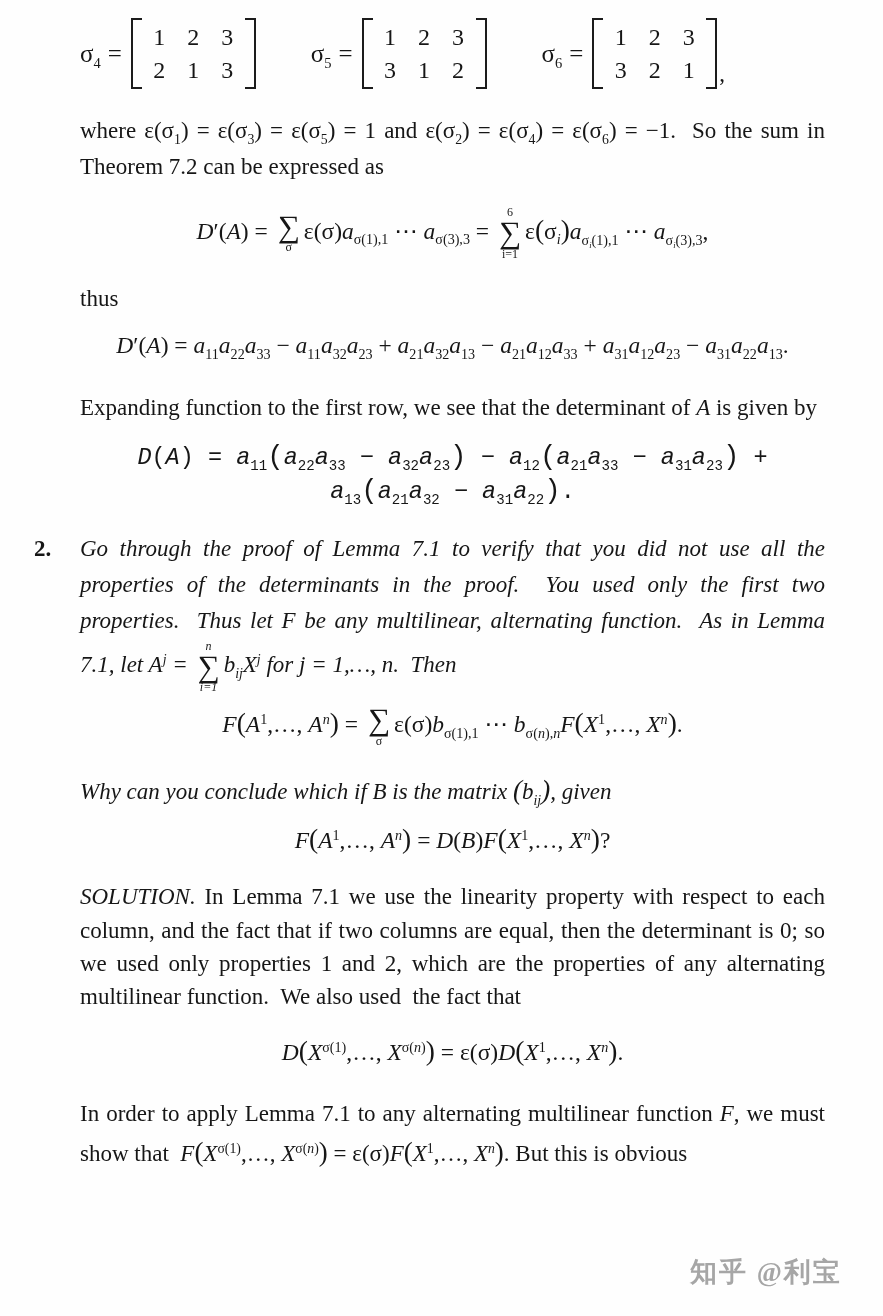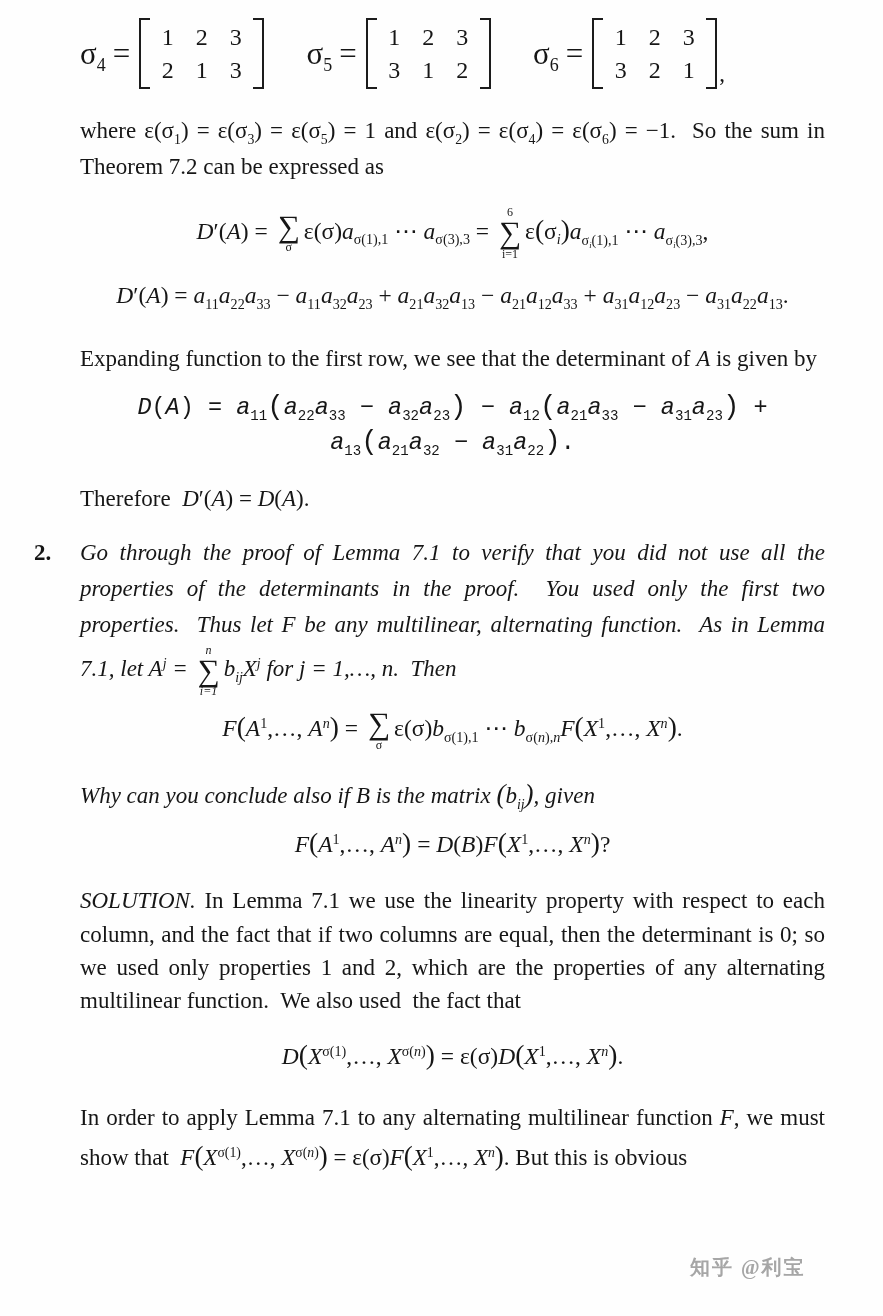--- a/index.html
+++ b/index.html
@@ -8,21 +8,21 @@
     background:#fefefe;color:#161616;
     font-family:"Liberation Serif","DejaVu Serif","DejaVu Sans",serif;
     font-size:23px;
     position:relative;
   }
   .page{padding:14px 58px 0 80px;position:relative;}
   
   .mat-row{display:flex;justify-content:space-between;align-items:center;
            margin:4px 100px 24px 0;}
   .mat-group{display:inline-flex;align-items:center;}
-  .mat-lhs{font-size:31px;margin-right:9px;white-space:nowrap;}
+  .mat-lhs{font-size:25px;margin-right:9px;white-space:nowrap;}
   .mat-lhs .f-sub{font-size:58%;}
   .mat-eq{margin-left:7px;}
   .brk{width:9px;align-self:stretch;}
   .brk-l{border-left:2.5px solid #1c1c1c;border-top:2.5px solid #1c1c1c;border-bottom:2.5px solid #1c1c1c;}
   .brk-r{border-right:2.5px solid #1c1c1c;border-top:2.5px solid #1c1c1c;border-bottom:2.5px solid #1c1c1c;}
   .mat-cells{display:inline-flex;flex-direction:column;gap:9px;padding:7px 11px;font-size:24px;}
   .mat-r{display:flex;gap:21px;justify-content:center;line-height:1;}
   .mat-c{min-width:13px;text-align:center;}
   .mat-trail{align-self:flex-end;margin-left:2px;margin-bottom:2px;}
   
@@ -49,21 +49,21 @@
   #p-therefore{margin-bottom:18px;}
   #f-f-sum{margin-bottom:22px;}
   #p-why{margin-bottom:10px;}
   #f-f-db{margin-bottom:24px;}
   #p-solution{margin-bottom:20px;line-height:1.45;}
   #f-d-sigma{margin-bottom:28px;}
   #p-inorder{margin-bottom:0;}
   
   .watermark{
     position:absolute;left:690px;top:1254px;
-    font-size:20px;font-weight:bold;letter-spacing:2px;
+    font-size:27px;font-weight:bold;letter-spacing:2px;
     color:#a6a6a6;text-shadow:1px 1px 0 #ffffff;
     white-space:nowrap;z-index:5;
   }
 </style>
 </head>
 <body>
 
 <div class="page">
 
   <div class="mat-row">
@@ -129,44 +129,44 @@
 
   <div class="display" id="f-dprime-sum"><span class="f-i">D</span><span>′(</span><span class="f-i">A</span><span>) = </span><span class="sum">
         <span class="sig">∑</span>
         <span class="lim">σ</span>
       </span><span>ε(σ)</span><span class="f-i">a</span><span class="f-sub">σ(1),1</span><span> ⋯ </span><span class="f-i">a</span><span class="f-sub">σ(3),3</span><span> = </span><span class="sum">
         <span class="lim">6</span>
         <span class="sig">∑</span>
         <span class="lim">i=1</span>
       </span><span>ε</span><span class="f-big">(</span><span>σ</span><span class="f-sub f-i">i</span><span class="f-big">)</span><span class="f-i">a</span><span class="f-sub"><span>σ</span><span class="f-sub f-i">i</span><span>(1),1</span></span><span> ⋯ </span><span class="f-i">a</span><span class="f-sub"><span>σ</span><span class="f-sub f-i">i</span><span>(3),3</span></span><span>,</span></div>
 
+  <div class="p" id="p-thus"><span>thus</span></div>
 
   <div class="display" id="f-dprime-expanded"><span class="f-i">D</span><span>′(</span><span class="f-i">A</span><span>) = </span><span class="f-i">a</span><span class="f-sub">11</span><span class="f-i">a</span><span class="f-sub">22</span><span class="f-i">a</span><span class="f-sub">33</span><span> − </span><span class="f-i">a</span><span class="f-sub">11</span><span class="f-i">a</span><span class="f-sub">32</span><span class="f-i">a</span><span class="f-sub">23</span><span> + </span><span class="f-i">a</span><span class="f-sub">21</span><span class="f-i">a</span><span class="f-sub">32</span><span class="f-i">a</span><span class="f-sub">13</span><span> − </span><span class="f-i">a</span><span class="f-sub">21</span><span class="f-i">a</span><span class="f-sub">12</span><span class="f-i">a</span><span class="f-sub">33</span><span> + </span><span class="f-i">a</span><span class="f-sub">31</span><span class="f-i">a</span><span class="f-sub">12</span><span class="f-i">a</span><span class="f-sub">23</span><span> − </span><span class="f-i">a</span><span class="f-sub">31</span><span class="f-i">a</span><span class="f-sub">22</span><span class="f-i">a</span><span class="f-sub">13</span><span>.</span></div>
 
   <div class="p" id="p-expanding"><span>Expanding function to the first row, we see that the determinant of </span><span class="f-i">A</span><span> is given by</span></div>
 
   <div class="display" id="f-determinant"><span class="f-i">D</span><span>(</span><span class="f-i">A</span><span>) = </span><span class="f-i">a</span><span class="f-sub">11</span><span class="f-big">(</span><span class="f-i">a</span><span class="f-sub">22</span><span class="f-i">a</span><span class="f-sub">33</span><span> − </span><span class="f-i">a</span><span class="f-sub">32</span><span class="f-i">a</span><span class="f-sub">23</span><span class="f-big">)</span><span> − </span><span class="f-i">a</span><span class="f-sub">12</span><span class="f-big">(</span><span class="f-i">a</span><span class="f-sub">21</span><span class="f-i">a</span><span class="f-sub">33</span><span> − </span><span class="f-i">a</span><span class="f-sub">31</span><span class="f-i">a</span><span class="f-sub">23</span><span class="f-big">)</span><span> + </span><span class="f-i">a</span><span class="f-sub">13</span><span class="f-big">(</span><span class="f-i">a</span><span class="f-sub">21</span><span class="f-i">a</span><span class="f-sub">32</span><span> − </span><span class="f-i">a</span><span class="f-sub">31</span><span class="f-i">a</span><span class="f-sub">22</span><span class="f-big">)</span><span>.</span></div>
 
-  <div class="p" id="p-therefore"><span>Therefore&nbsp; </span><span class="f-i">D</span><span>′(</span><span class="f-i">A</span><span>) = </span><span class="f-i">D</span><span>(</span><span class="f-i">A</span><span>).</span></div>
 
   <div class="item italic" id="item-2">
     <span class="item-num">2.</span>
     <span><span>Go through the proof of Lemma 7.1 to verify that you did not use all the properties of the determinants in the proof.&nbsp; You used only the first two properties.&nbsp; Thus let F be any multilinear, alternating function.&nbsp; As in Lemma 7.1, let </span><span>A</span><span class="f-sup">j</span><span> = </span><span class="sum">
           <span class="lim">n</span>
           <span class="sig">∑</span>
           <span class="lim">i=1</span>
         </span><span>b</span><span class="f-sub">ij</span><span>X</span><span class="f-sup">j</span><span> for j = 1,…, n.&nbsp; Then</span></span>
   </div>
 
   <div class="display" id="f-f-sum"><span class="f-i">F</span><span class="f-big">(</span><span class="f-i">A</span><span class="f-sup">1</span><span>,…, </span><span class="f-i">A</span><span class="f-sup f-i">n</span><span class="f-big">)</span><span> = </span><span class="sum">
         <span class="sig">∑</span>
         <span class="lim">σ</span>
       </span><span>ε(σ)</span><span class="f-i">b</span><span class="f-sub">σ(1),1</span><span> ⋯ </span><span class="f-i">b</span><span class="f-sub"><span>σ(</span><span class="f-i">n</span><span>),</span><span class="f-i">n</span></span><span class="f-i">F</span><span class="f-big">(</span><span class="f-i">X</span><span class="f-sup">1</span><span>,…, </span><span class="f-i">X</span><span class="f-sup f-i">n</span><span class="f-big">)</span><span>.</span></div>
 
-  <div class="p italic" id="p-why"><span>Why can you conclude also if B is the matrix </span><span class="f-big">(</span><span>b</span><span class="f-sub">ij</span><span class="f-big">)</span><span>, given</span></div>
+  <div class="p italic" id="p-why"><span>Why can you conclude which if B is the matrix </span><span class="f-big">(</span><span>b</span><span class="f-sub">ij</span><span class="f-big">)</span><span>, given</span></div>
 
   <div class="display" id="f-f-db"><span class="f-i">F</span><span class="f-big">(</span><span class="f-i">A</span><span class="f-sup">1</span><span>,…, </span><span class="f-i">A</span><span class="f-sup f-i">n</span><span class="f-big">)</span><span> = </span><span class="f-i">D</span><span>(</span><span class="f-i">B</span><span>)</span><span class="f-i">F</span><span class="f-big">(</span><span class="f-i">X</span><span class="f-sup">1</span><span>,…, </span><span class="f-i">X</span><span class="f-sup f-i">n</span><span class="f-big">)</span><span>?</span></div>
 
   <div class="p" id="p-solution"><span class="f-i">SOLUTION.</span><span> In Lemma 7.1 we use the linearity property with respect to each column, and the fact that if two columns are equal, then the determinant is 0; so we used only properties 1 and 2, which are the properties of any alternating multilinear function.&nbsp; We also used&nbsp; the fact that</span></div>
 
   <div class="display" id="f-d-sigma"><span class="f-i">D</span><span class="f-big">(</span><span class="f-i">X</span><span class="f-sup">σ(1)</span><span>,…, </span><span class="f-i">X</span><span class="f-sup"><span>σ(</span><span class="f-i">n</span><span>)</span></span><span class="f-big">)</span><span> = ε(σ)</span><span class="f-i">D</span><span class="f-big">(</span><span class="f-i">X</span><span class="f-sup">1</span><span>,…, </span><span class="f-i">X</span><span class="f-sup f-i">n</span><span class="f-big">)</span><span>.</span></div>
 
   <div class="p" id="p-inorder"><span>In order to apply Lemma 7.1 to any alternating multilinear function </span><span class="f-i">F</span><span>, we must show that&nbsp; </span><span class="f-i">F</span><span class="f-big">(</span><span class="f-i">X</span><span class="f-sup">σ(1)</span><span>,…, </span><span class="f-i">X</span><span class="f-sup"><span>σ(</span><span class="f-i">n</span><span>)</span></span><span class="f-big">)</span><span> = ε(σ)</span><span class="f-i">F</span><span class="f-big">(</span><span class="f-i">X</span><span class="f-sup">1</span><span>,…, </span><span class="f-i">X</span><span class="f-sup f-i">n</span><span class="f-big">)</span><span>. But this is obvious</span></div>
 
 </div>

